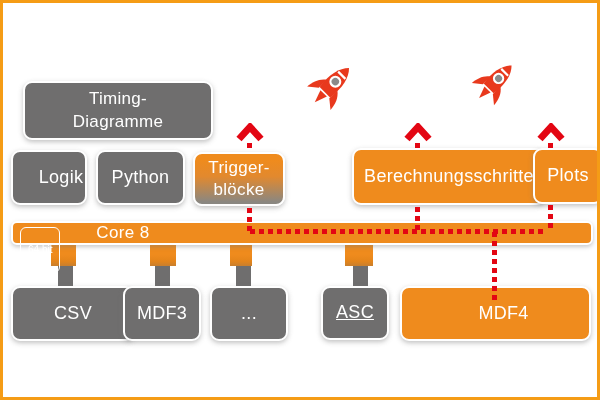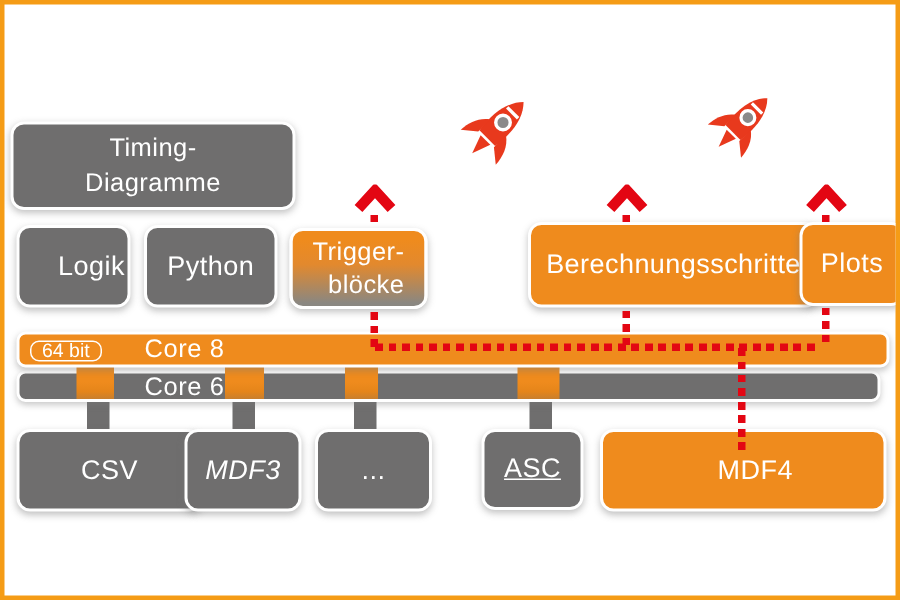--- a/index.html
+++ b/index.html
@@ -18,43 +18,43 @@
   .gray{background:#6f6e6e;}
   .orange{background:#ef8b1d;}
   .grad{background:linear-gradient(180deg,#ef8b1d 12%,#e2892e 45%,#8a8781 96%);}
   .bar{
     position:absolute;box-sizing:border-box;border:2px solid #fff;border-radius:6px;
     box-shadow:0 2px 4px rgba(120,120,120,.4);color:#fff;font-size:17px;
   }
   .bar-label{position:absolute;top:0;bottom:0;left:0;width:220px;display:flex;
     align-items:center;justify-content:center;letter-spacing:.4px;}
   .badge{
-    position:absolute;left:7px;top:4px;padding:0 7px;border:1px solid #fff;
-    border-radius:6px;font-size:13px;line-height:12px;color:#fff;
+    position:absolute;left:7px;top:4px;padding:16px 7px;border:1px solid #fff;
+    border-radius:6px;font-size:10px;line-height:12px;color:#fff;
   }
   .tab{position:absolute;background:linear-gradient(180deg,#ef8b1d 55%,#e5851a 80%,#c87f2e 100%);z-index:3;}
   .conn{position:absolute;background:#6f6e6e;z-index:1;}
   .dot-v{position:absolute;width:5px;z-index:10;
     background-image:repeating-linear-gradient(180deg,#e30613 0 5px,transparent 5px 9px);}
   .dot-h{position:absolute;height:5px;z-index:10;
     background-image:repeating-linear-gradient(90deg,#e30613 0 5px,transparent 5px 9px);}
   .chev{position:absolute;z-index:10;}
   .rocket{position:absolute;z-index:4;}
 </style>
 </head>
 <body>
 
 <div id="canvas">
 
-  <div class="box gray" style="left:4px;top:78px;width:190px;height:59px;font-size:17px;">Timing-
+  <div class="box gray" style="left:20px;top:78px;width:190px;height:59px;font-size:17px;">Timing-
 Diagramme</div>
   <div class="box gray" style="left:8px;top:147px;width:76px;height:55px;padding-left:24px;">Logik</div>
   <div class="box gray" style="left:93px;top:147px;width:89px;height:55px;">Python</div>
 
-  <div class="box grad" style="left:190px;top:149px;width:92px;height:54px;font-size:17px;text-align:right;">Trigger-
+  <div class="box grad" style="left:190px;top:149px;width:92px;height:54px;font-size:17px;">Trigger-
 blöcke</div>
   <div class="box orange" style="left:313px;top:145px;width:194px;height:57px;margin-left:36px;">Berechnungsschritte</div>
   <div class="box orange" style="left:517px;top:145px;width:70px;height:56px;margin-left:13px;">Plots</div>
 
   <svg class="rocket" style="left:299px;top:55px;" width="57" height="57" viewBox="0 0 100 100">
     <g transform="rotate(45 50 50)">
       <path d="M50 4 C62 16 67 36 63 64 L37 64 C33 36 38 16 50 4 Z" fill="#e8391d"></path>
       <path d="M37 46 C26 54 22 66 21 79 L37 66 Z" fill="#e8391d"></path>
       <path d="M63 46 C74 54 78 66 79 79 L63 66 Z" fill="#e8391d"></path>
       <path d="M42 67 L50 89 L58 67 Z" fill="#e8391d"></path>
@@ -81,41 +81,38 @@
   <svg class="chev" style="left:401px;top:120px;" width="28" height="19" viewBox="0 0 28 19">
     <polyline points="3,16 14,4 25,16" fill="none" stroke="#e30613" stroke-width="7"></polyline>
   </svg>
   <div class="dot-v" style="left:412px;top:140px;height:9px;"></div>
 
   <svg class="chev" style="left:534px;top:120px;" width="28" height="19" viewBox="0 0 28 19">
     <polyline points="3,16 14,4 25,16" fill="none" stroke="#e30613" stroke-width="7"></polyline>
   </svg>
   <div class="dot-v" style="left:545px;top:140px;height:8px;"></div>
 
-  <div class="bar gray" style="left:8px;top:244px;width:576px;height:21px;z-index:2;">
-    <div class="bar-label">Core 6</div>
-  </div>
 
   <div class="tab" style="left:48px;top:238px;width:25px;height:25px;"></div>
   <div class="tab" style="left:147px;top:238px;width:26px;height:25px;"></div>
   <div class="tab" style="left:227px;top:238px;width:22px;height:25px;"></div>
   <div class="tab" style="left:342px;top:238px;width:28px;height:25px;"></div>
 
   <div class="bar orange" style="left:8px;top:218px;width:582px;height:24px;z-index:4;">
     <span class="badge">64 bit</span>
     <div class="bar-label">Core 8</div>
   </div>
 
   <div class="conn" style="left:55px;top:262px;width:15px;height:23px;"></div>
   <div class="conn" style="left:152px;top:262px;width:15px;height:23px;"></div>
   <div class="conn" style="left:233px;top:262px;width:15px;height:23px;"></div>
   <div class="conn" style="left:350px;top:262px;width:15px;height:23px;"></div>
 
   <div class="box gray" style="left:8px;top:283px;width:124px;height:55px;">CSV</div>
-  <div class="box gray" style="left:120px;top:283px;width:78px;height:55px;font-style:italic;">MDF3</div>
+  <div class="box gray" style="left:120px;top:283px;width:78px;height:55px;">MDF3</div>
   <div class="box gray" style="left:207px;top:283px;width:78px;height:55px;">...</div>
   <div class="box gray" style="left:318px;top:283px;width:68px;height:54px;text-decoration:underline;">ASC</div>
   <div class="box orange" style="left:397px;top:283px;width:191px;height:55px;padding-left:16px;">MDF4</div>
 
   <div class="dot-v" style="left:244px;top:205px;height:25px;"></div>
   <div class="dot-v" style="left:412px;top:204px;height:25px;"></div>
   <div class="dot-v" style="left:545px;top:202px;height:26px;"></div>
   <div class="dot-h" style="left:247px;top:226px;width:296px;"></div>
   <div class="dot-v" style="left:489px;top:229px;height:69px;"></div>
 

